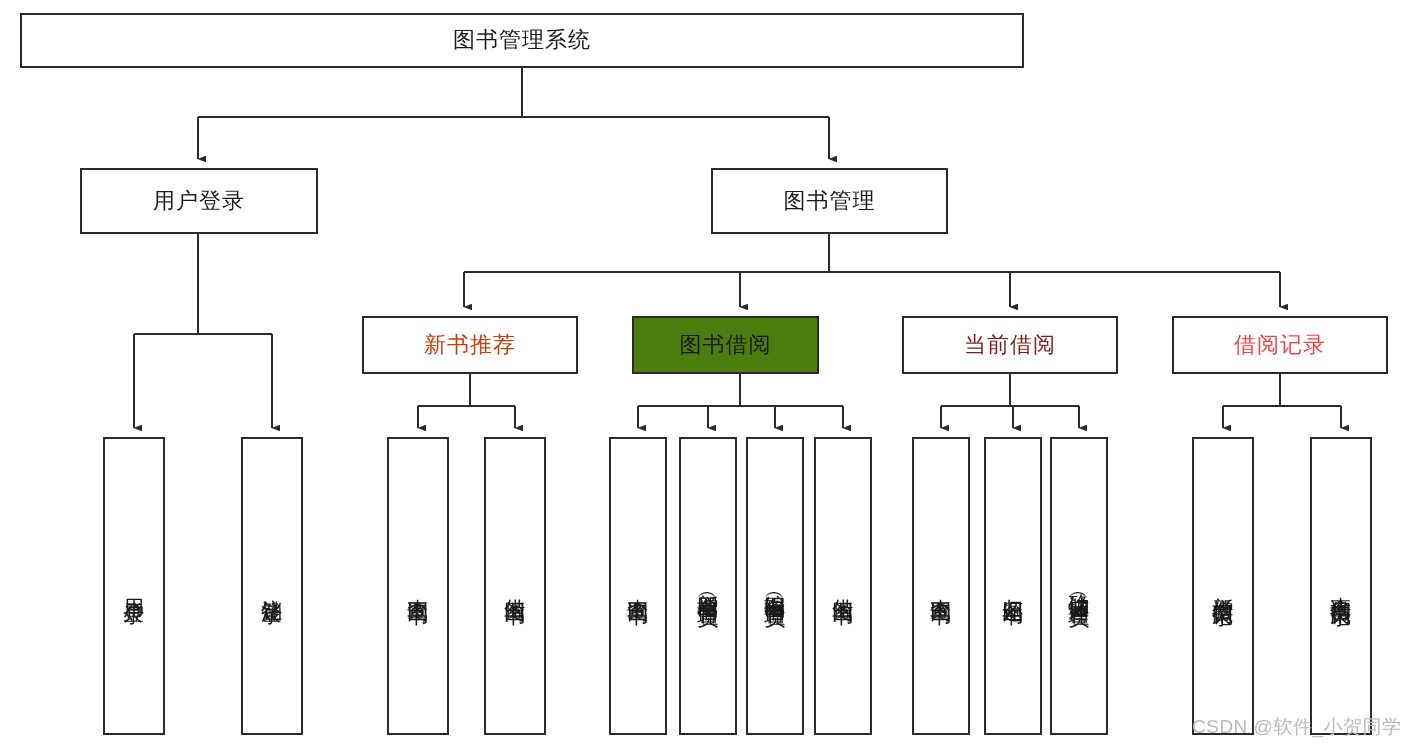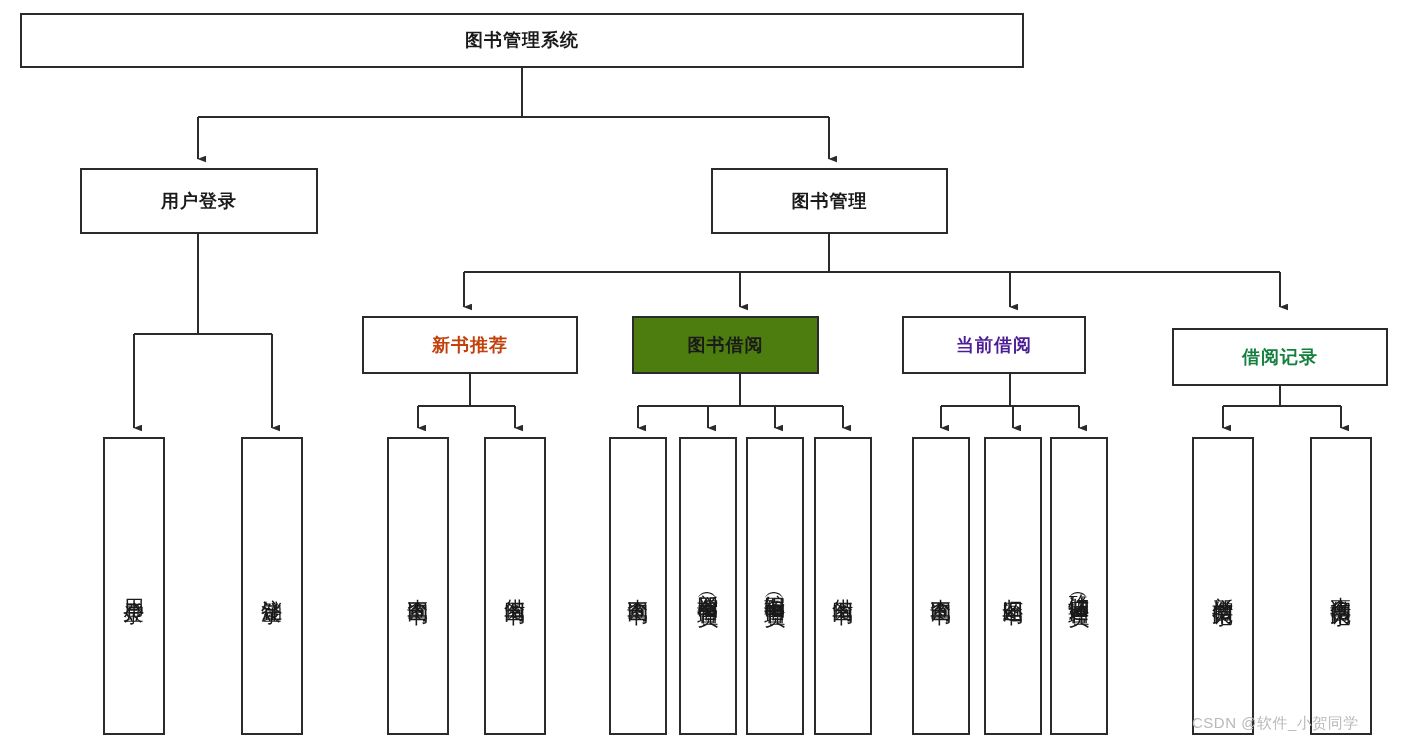--- a/index.html
+++ b/index.html
@@ -31,45 +31,44 @@
     box-sizing: border-box;
     background: #ffffff;
     border: 2px solid #2b2b2b;
     display: flex;
     align-items: center;
     justify-content: center;
     color: #1a1a1a;
     line-height: 1.12;
   }
   .node.horizontal {
-    font-size: 18px;
+    font-size: 22px;
     letter-spacing: 1px;
     writing-mode: horizontal-tb;
-    font-weight: bold;
   }
   .node.vertical {
     writing-mode: vertical-rl;
     text-orientation: upright;
     font-size: 21px;
     letter-spacing: 2px;
     padding: 6px 0;
   }
   .node .node-label {
     display: block;
     white-space: pre-wrap;
     text-align: center;
   }
   .node.vertical .node-label {
     writing-mode: vertical-rl;
     text-orientation: upright;
   }
   .watermark {
     position: absolute;
     color: #b9b9b9;
-    font-size: 15px;
+    font-size: 19px;
     letter-spacing: 0.5px;
     white-space: nowrap;
     user-select: none;
   }
 </style>
 </head>
 <body>
 
 <div id="diagram-root">
   <svg class="edges" viewBox="0 0 1405 747" xmlns="http://www.w3.org/2000/svg">
@@ -124,24 +123,24 @@
       </div>
       <div class="node horizontal" style="left: 711px; top: 168px; width: 237px; height: 66px; border-color: rgb(43, 43, 43); background: rgb(255, 255, 255); color: rgb(26, 26, 26); border-width: 2px; align-items: center;">
         <span class="node-label">图书管理</span>
       </div>
       <div class="node horizontal" style="left: 362px; top: 316px; width: 216px; height: 58px; border-color: rgb(43, 43, 43); background: rgb(255, 255, 255); color: #c2410c; border-width: 2px;">
         <span class="node-label">新书推荐</span>
       </div>
       <div class="node horizontal" style="left: 632px; top: 316px; width: 187px; height: 58px; border-color: rgb(43, 43, 43); background: #4d7c0f; color: rgb(26, 26, 26); border-width: 2px;">
         <span class="node-label">图书借阅</span>
       </div>
-      <div class="node horizontal" style="left: 902px; top: 316px; width: 184px; height: 58px; border-color: rgb(43, 43, 43); background: rgb(255, 255, 255); color: #4c1d95; border-width: 2px;">
+      <div class="node horizontal" style="left: 902px; top: 316px; width: 216px; height: 58px; border-color: rgb(43, 43, 43); background: rgb(255, 255, 255); color: #7f1d1d; border-width: 2px;">
         <span class="node-label">当前借阅</span>
       </div>
-      <div class="node horizontal" style="left: 1172px; top: 316px; width: 216px; height: 58px; border-color: rgb(43, 43, 43); background: rgb(255, 255, 255); color: #15803d; border-width: 2px; margin-top: 12px;">
+      <div class="node horizontal" style="left: 1172px; top: 316px; width: 216px; height: 58px; border-color: rgb(43, 43, 43); background: rgb(255, 255, 255); color: #ef4444; border-width: 2px;">
         <span class="node-label">借阅记录</span>
       </div>
       <div class="node vertical" style="left: 103px; top: 437px; width: 62px; height: 298px; border-color: rgb(43, 43, 43); background: rgb(255, 255, 255); color: rgb(26, 26, 26); border-width: 2px;">
         <span class="node-label">用户登录</span>
       </div>
       <div class="node vertical" style="left: 241px; top: 437px; width: 62px; height: 298px; border-color: rgb(43, 43, 43); background: rgb(255, 255, 255); color: rgb(26, 26, 26); border-width: 2px;">
         <span class="node-label">注销登录</span>
       </div>
       <div class="node vertical" style="left: 387px; top: 437px; width: 62px; height: 298px; border-color: rgb(43, 43, 43); background: rgb(255, 255, 255); color: rgb(26, 26, 26); border-width: 2px;">
         <span class="node-label">查询图书</span>

